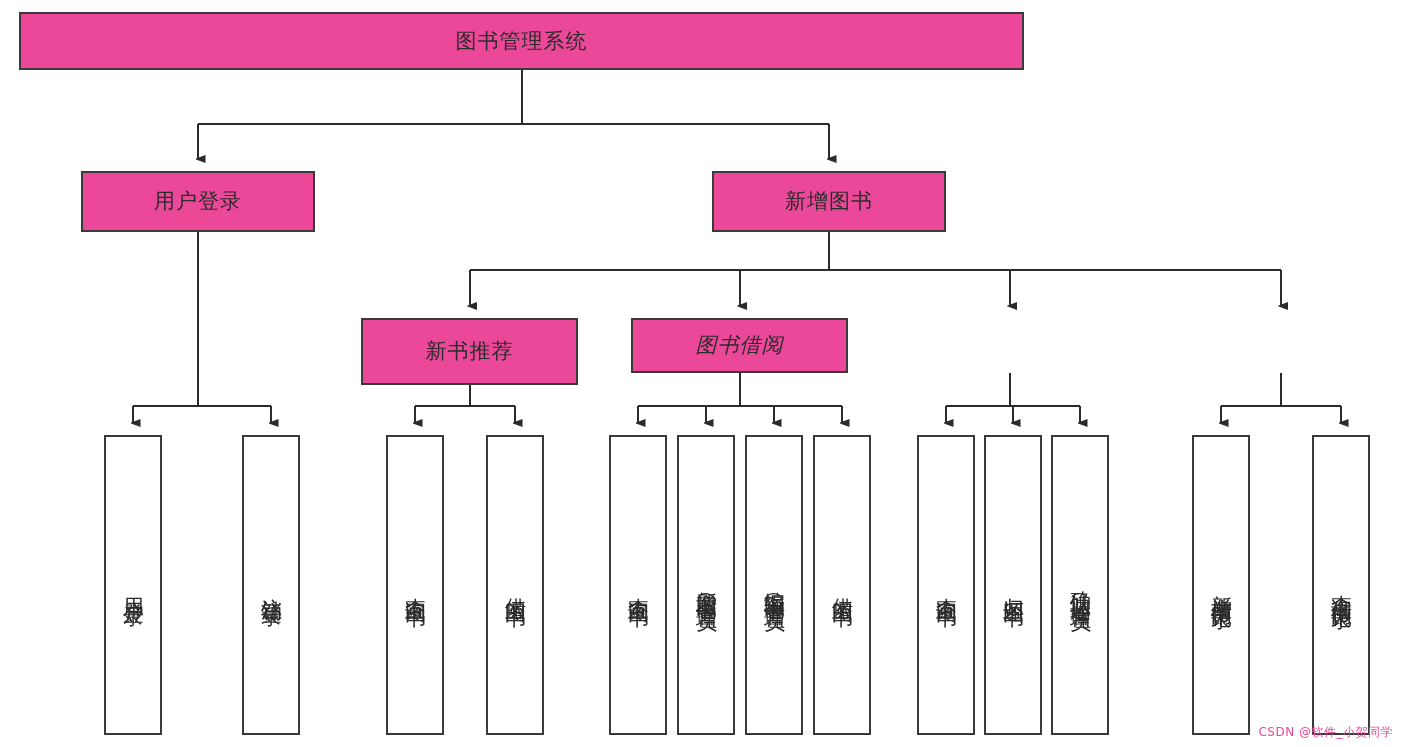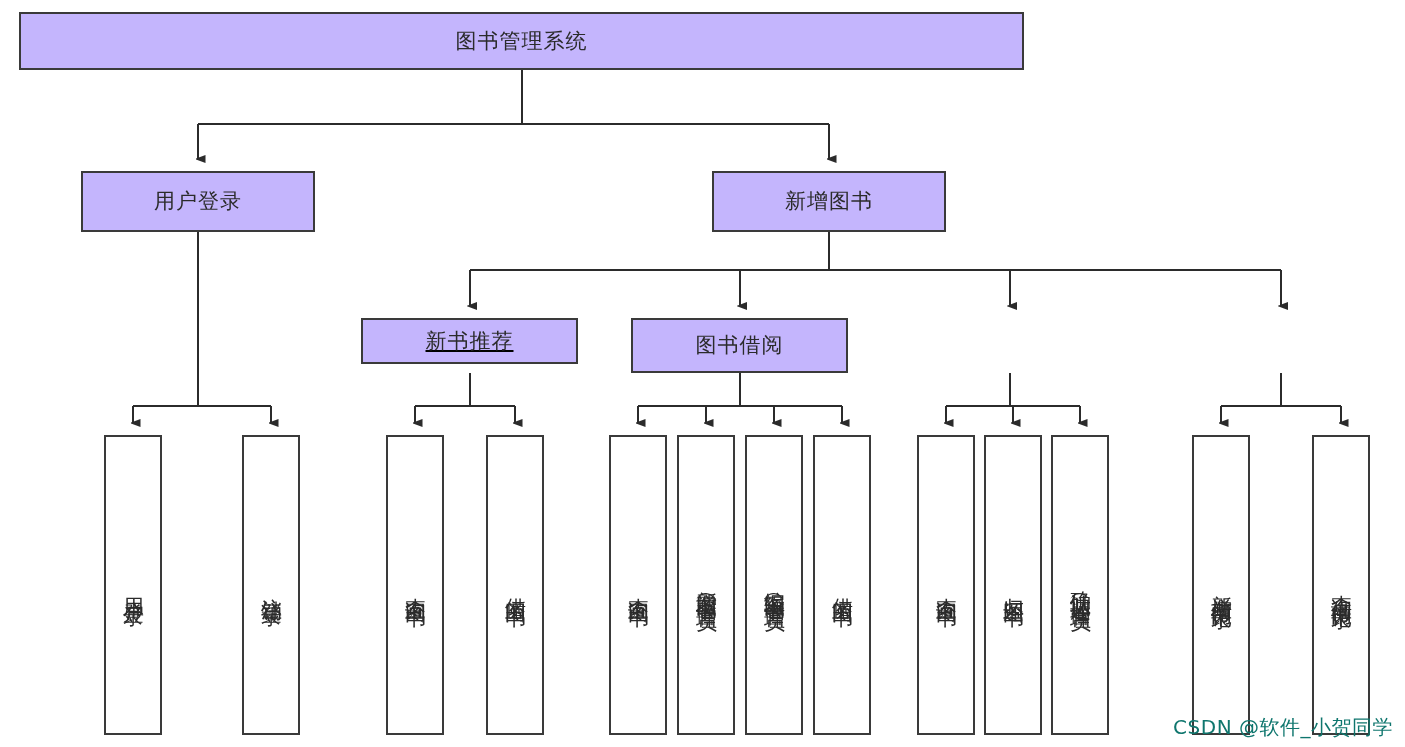--- a/index.html
+++ b/index.html
@@ -8,21 +8,21 @@
     font-family:"DejaVu Sans","Liberation Sans",sans-serif;
     overflow:hidden;
     position:relative;
   }
   #diagram-root{position:absolute;left:0;top:0;width:1405px;height:747px;}
   svg#tree-svg{position:absolute;left:0;top:0;width:1405px;height:747px;}
 
   .node-box{
     position:absolute;
     box-sizing:border-box;
-    background:#c4b5fd;
+    background:#ec4899;
     border:2px solid #3a3a3a;
     display:flex;
     align-items:center;
     justify-content:center;
   }
   .node-label{
     color:#2b2b2b;
     font-size:21px;
     line-height:1.25;
     letter-spacing:1px;
@@ -46,22 +46,22 @@
     font-size:21px;
     letter-spacing:3px;
     line-height:1;
     text-align:center;
     white-space:nowrap;
   }
   .watermark{
     position:absolute;
     right:12px;
     bottom:6px;
-    color:#0f766e;
-    font-size:20px;
+    color:#ec4899;
+    font-size:12px;
     letter-spacing:0.5px;
     white-space:nowrap;
     pointer-events:none;
   }
 </style>
 </head>
 <body>
 
 <div id="diagram-root">
 
@@ -123,24 +123,24 @@
     <span class="node-label">图书管理系统</span>
   </div>
 
   <div class="node-box" style="left:81px;top:171px;width:234px;height:61px;">
     <span class="node-label">用户登录</span>
   </div>
   <div class="node-box" style="left:712px;top:171px;width:234px;height:61px;">
     <span class="node-label">新增图书</span>
   </div>
 
-  <div class="node-box" style="left:361px;top:318px;width:217px;height:46px;text-decoration:underline;">
+  <div class="node-box" style="left:361px;top:318px;width:217px;height:67px;">
     <span class="node-label">新书推荐</span>
   </div>
-  <div class="node-box" style="left:631px;top:318px;width:217px;height:55px;">
+  <div class="node-box" style="left:631px;top:318px;width:217px;height:55px;font-style:italic;">
     <span class="node-label">图书借阅</span>
   </div>
 
   <div class="leaf-box" style="left:104px;top:435px;width:58px;height:300px;">
     <span class="leaf-label">用户登录</span>
   </div>
   <div class="leaf-box" style="left:242px;top:435px;width:58px;height:300px;">
     <span class="leaf-label">注销登录</span>
   </div>
 

